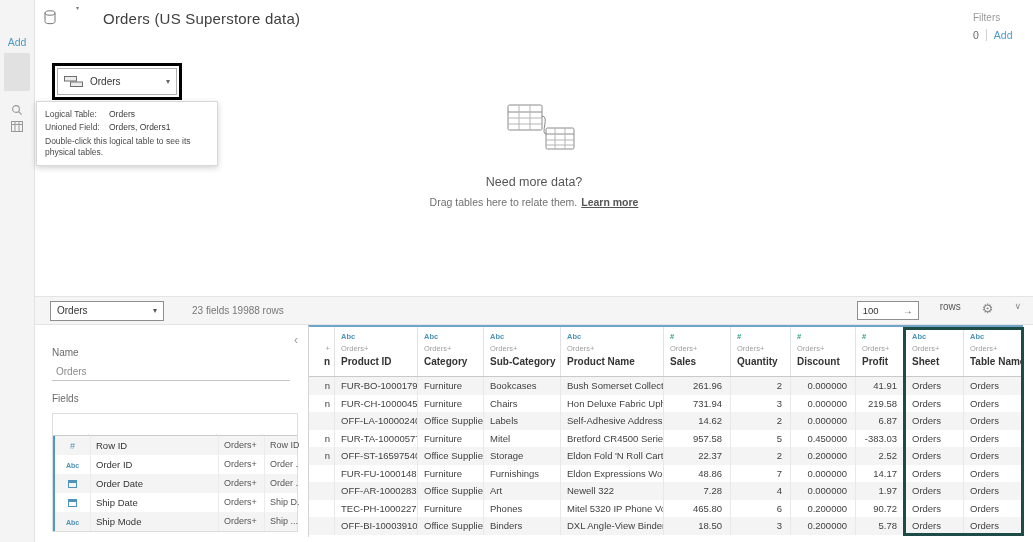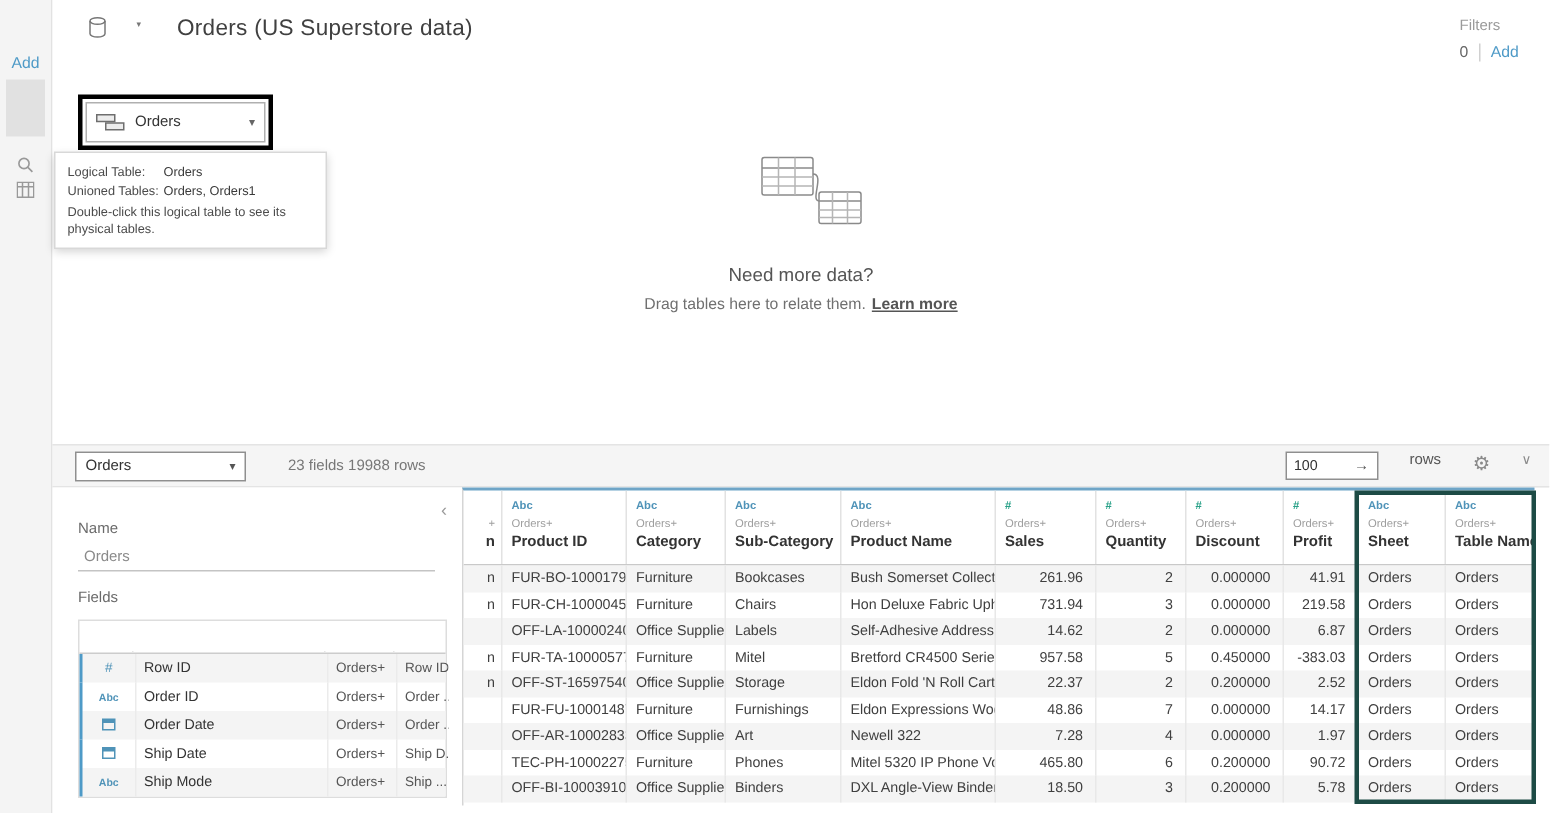--- a/index.html
+++ b/index.html
@@ -15,21 +15,21 @@
           background:#f4f4f4; border-right:1px solid #e2e2e2; }
   .rail-add { position:absolute; top:36px; left:0; width:100%; text-align:center;
               font-size:10.5px; color:#4e9ac7; cursor:pointer; }
   .rail-box { position:absolute; top:53px; left:4px; width:26px; height:38px; background:#e1e1e1; }
   .rail-icon { position:absolute; left:0; width:100%; text-align:center; color:#999; }
   .rail-search { top:104px; }
   .rail-grid { top:121px; }
 
   
   .canvas { position:absolute; left:35px; top:0; width:998px; height:296px; background:#fff; }
-  .title-row { position:absolute; left:24px; top:10px; display:flex; align-items:center; gap:20px; }
+  .title-row { position:absolute; left:9px; top:10px; display:flex; align-items:flex-start; gap:20px; }
   .db-caret { font-size:6px; color:#777; margin-top:-6px; }
   .page-title { font-size:15px; color:#404040; letter-spacing:.2px; margin-left:4px; }
 
   .filters { position:absolute; right:10px; top:12px; width:50px; }
   .filters-label { font-size:10px; color:#9a9a9a; }
   .filters-row { display:flex; align-items:center; margin-top:6px; gap:7px; }
   .filters-count { font-size:10.5px; color:#666; }
   .filters-div { width:1px; height:12px; background:#d0d0d0; }
   .filters-add { font-size:10.5px; color:#4e9ac7; cursor:pointer; }
 
@@ -180,21 +180,21 @@
       <span class="node-caret">▾</span>
     </div>
   </div>
 
   <div class="tooltip">
     <div class="tt-row">
       <span class="tt-label">Logical Table:</span>
       <span class="tt-value">Orders</span>
     </div>
     <div class="tt-row">
-      <span class="tt-label">Unioned Tables:</span>
+      <span class="tt-label">Unioned Field:</span>
       <span class="tt-value">Orders, Orders1</span>
     </div>
     <div class="tt-note">Double-click this logical table to see its physical tables.</div>
   </div>
 
   <div class="empty">
     <span style="display:inline-block">
       <svg width="92" height="50" viewBox="0 0 92 50">
         <rect x="20" y="2" width="34" height="25" rx="1.5" fill="#fff" stroke="#8a8a8a"></rect>
         <line x1="20" y1="9" x2="54" y2="9" stroke="#8a8a8a"></line>

